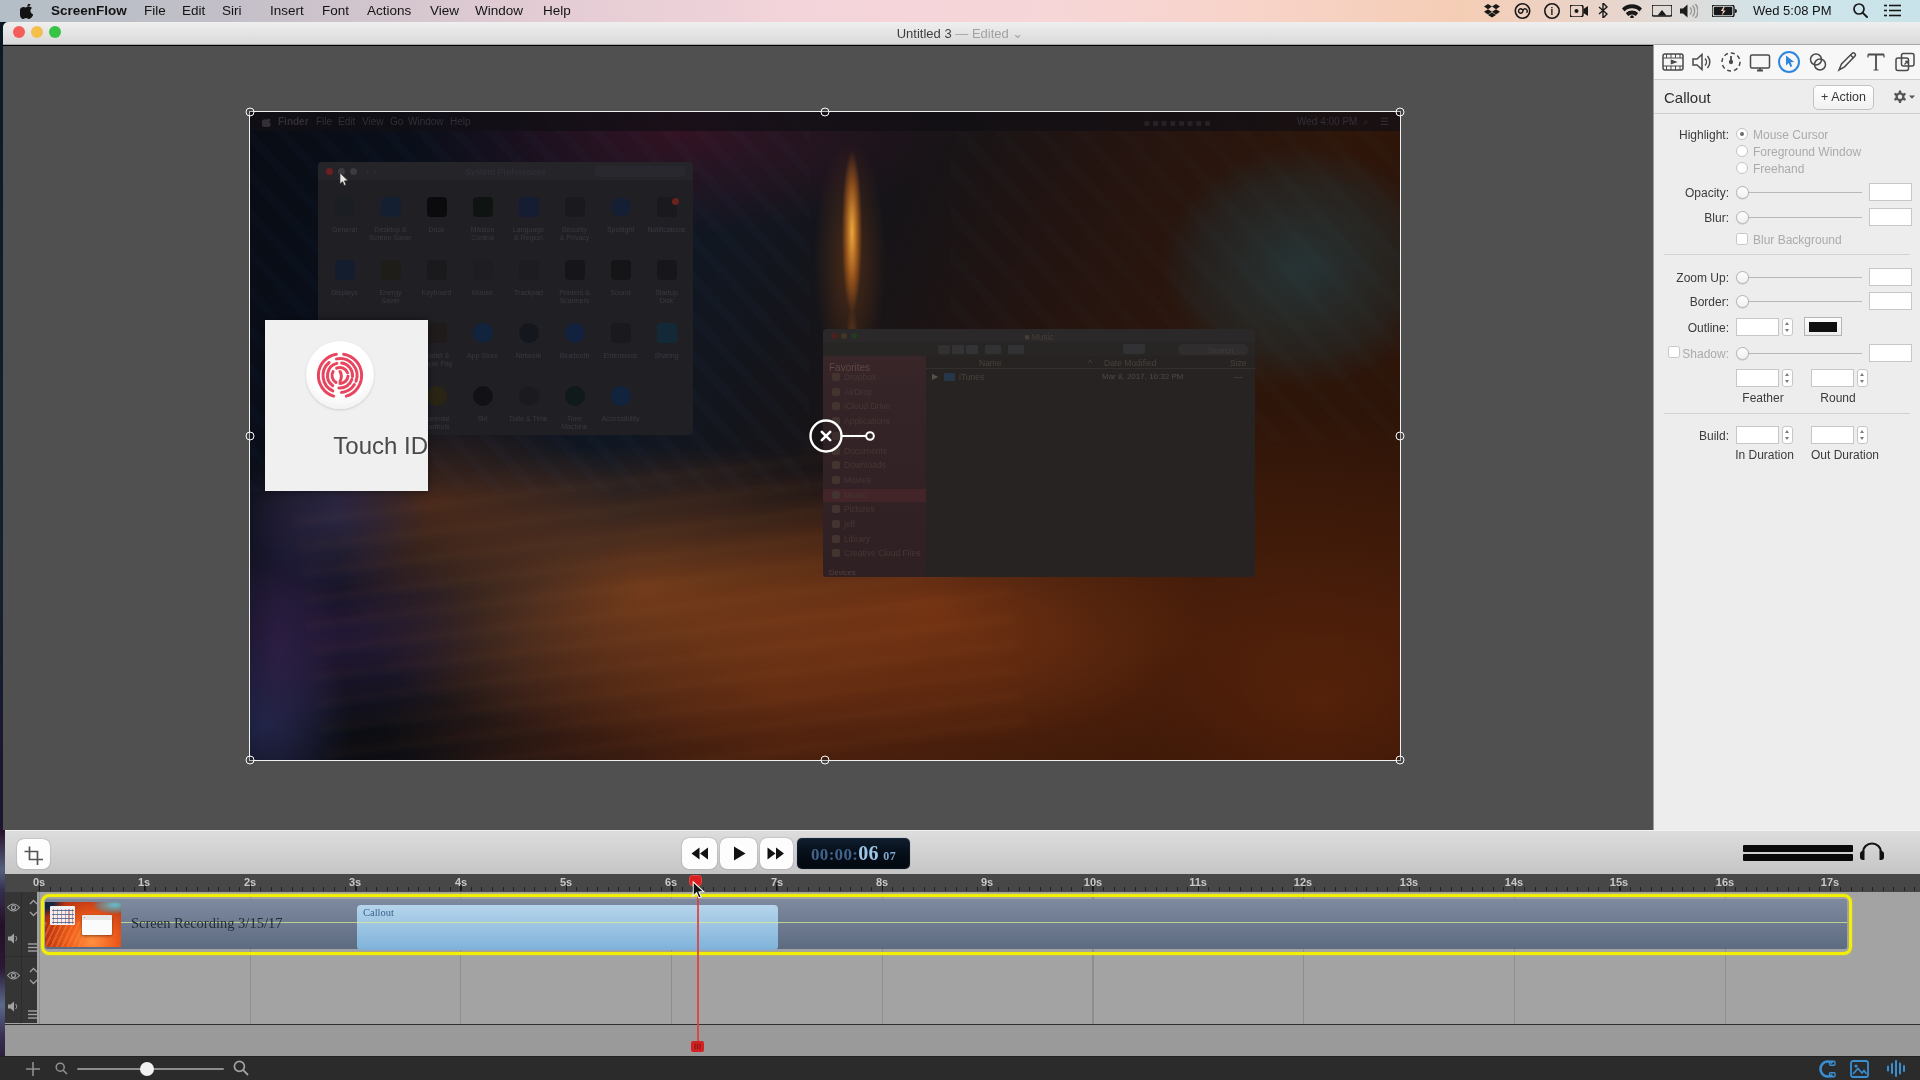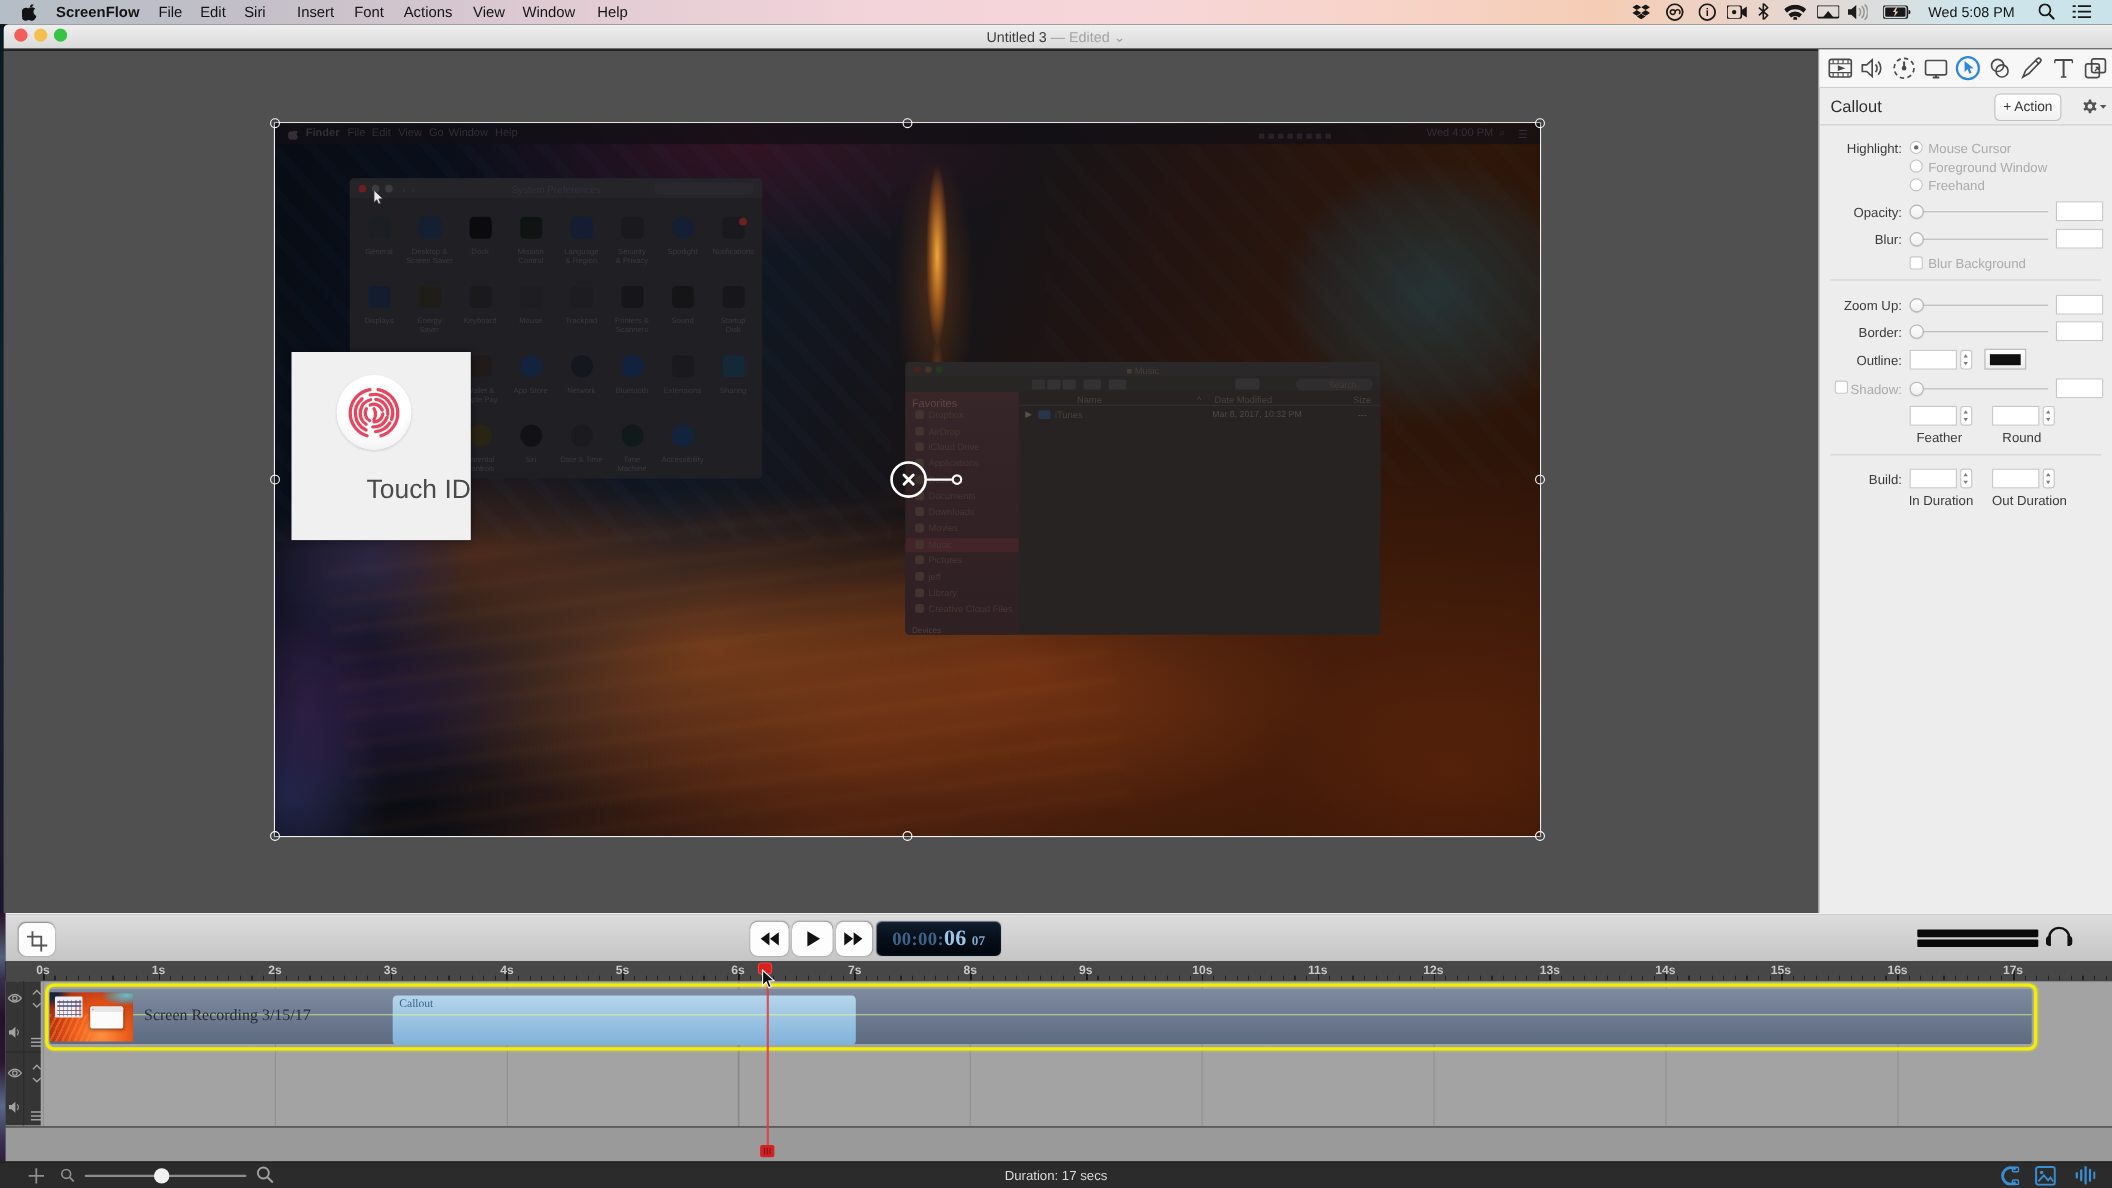--- a/index.html
+++ b/index.html
@@ -720,21 +720,20 @@
   <svg class="asvg" style="left:55px; top:5px;" width="13" height="13" viewBox="0 0 13 13">
       <circle cx="5.2" cy="5.2" r="4" fill="none" stroke="#909090" stroke-width="1.5"></circle>
       <line x1="8.2" y1="8.2" x2="12" y2="12" stroke="#909090" stroke-width="1.6"></line>
     </svg>
   <div class="zslider"></div>
   <div class="zkn"></div>
   <svg class="asvg" style="left:233px; top:3px;" width="16" height="16" viewBox="0 0 16 16">
       <circle cx="6.4" cy="6.4" r="5" fill="none" stroke="#a2a2a2" stroke-width="1.7"></circle>
       <line x1="10.2" y1="10.2" x2="15" y2="15" stroke="#a2a2a2" stroke-width="1.8"></line>
     </svg>
-  <div id="dur">Duration: 17 secs</div>
   <svg class="asvg" style="left:1817px; top:3px;" width="19" height="18" viewBox="0 0 19 18">
       <path d="M15.5 3 A7.5 7.5 0 1 0 15.5 15" fill="none" stroke="#3a8fd2" stroke-width="2.6"></path>
       <rect x="12.5" y="1.2" width="5.5" height="4" rx="1" fill="none" stroke="#3a8fd2" stroke-width="1.4"></rect>
       <rect x="12.5" y="12.8" width="5.5" height="4" rx="1" fill="none" stroke="#3a8fd2" stroke-width="1.4"></rect>
     </svg>
   <svg class="asvg" style="left:1850px; top:3px;" width="19" height="18" viewBox="0 0 19 18">
       <rect x="1" y="1" width="17" height="16" rx="2" fill="none" stroke="#3a8fd2" stroke-width="1.8"></rect>
       <circle cx="6" cy="6" r="1.6" fill="#3a8fd2"></circle>
       <path d="M3 14 L8 8.5 L12 13 L14 10.5 L16.5 14" fill="none" stroke="#3a8fd2" stroke-width="1.6"></path>
     </svg>

